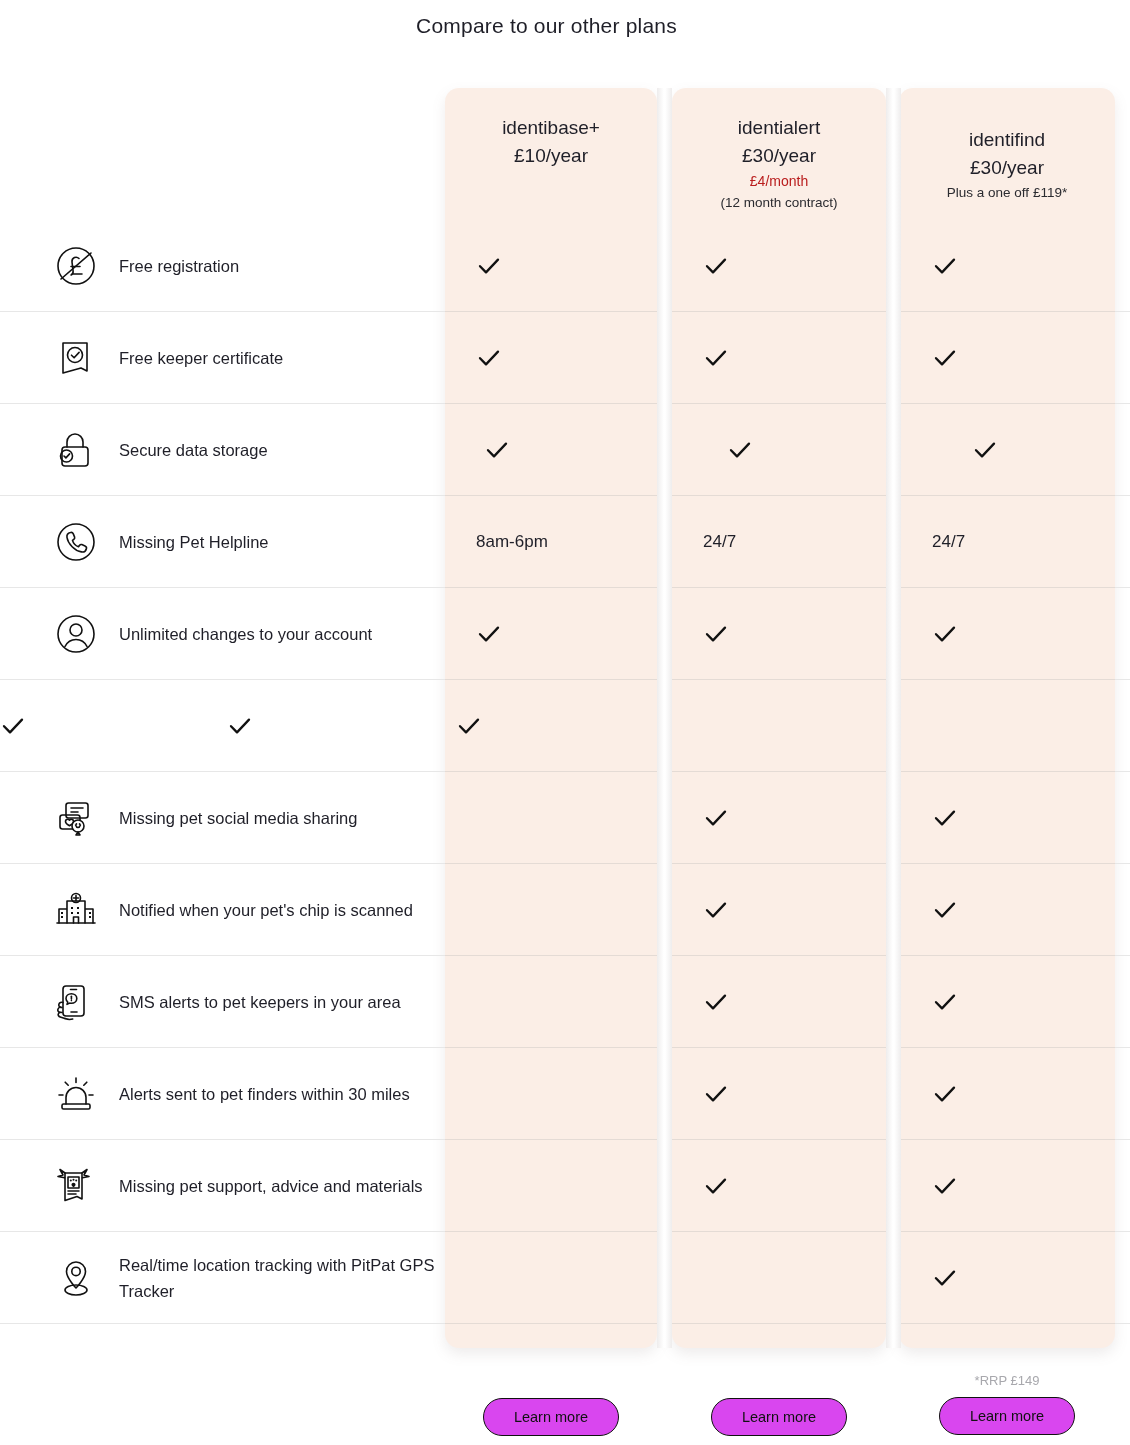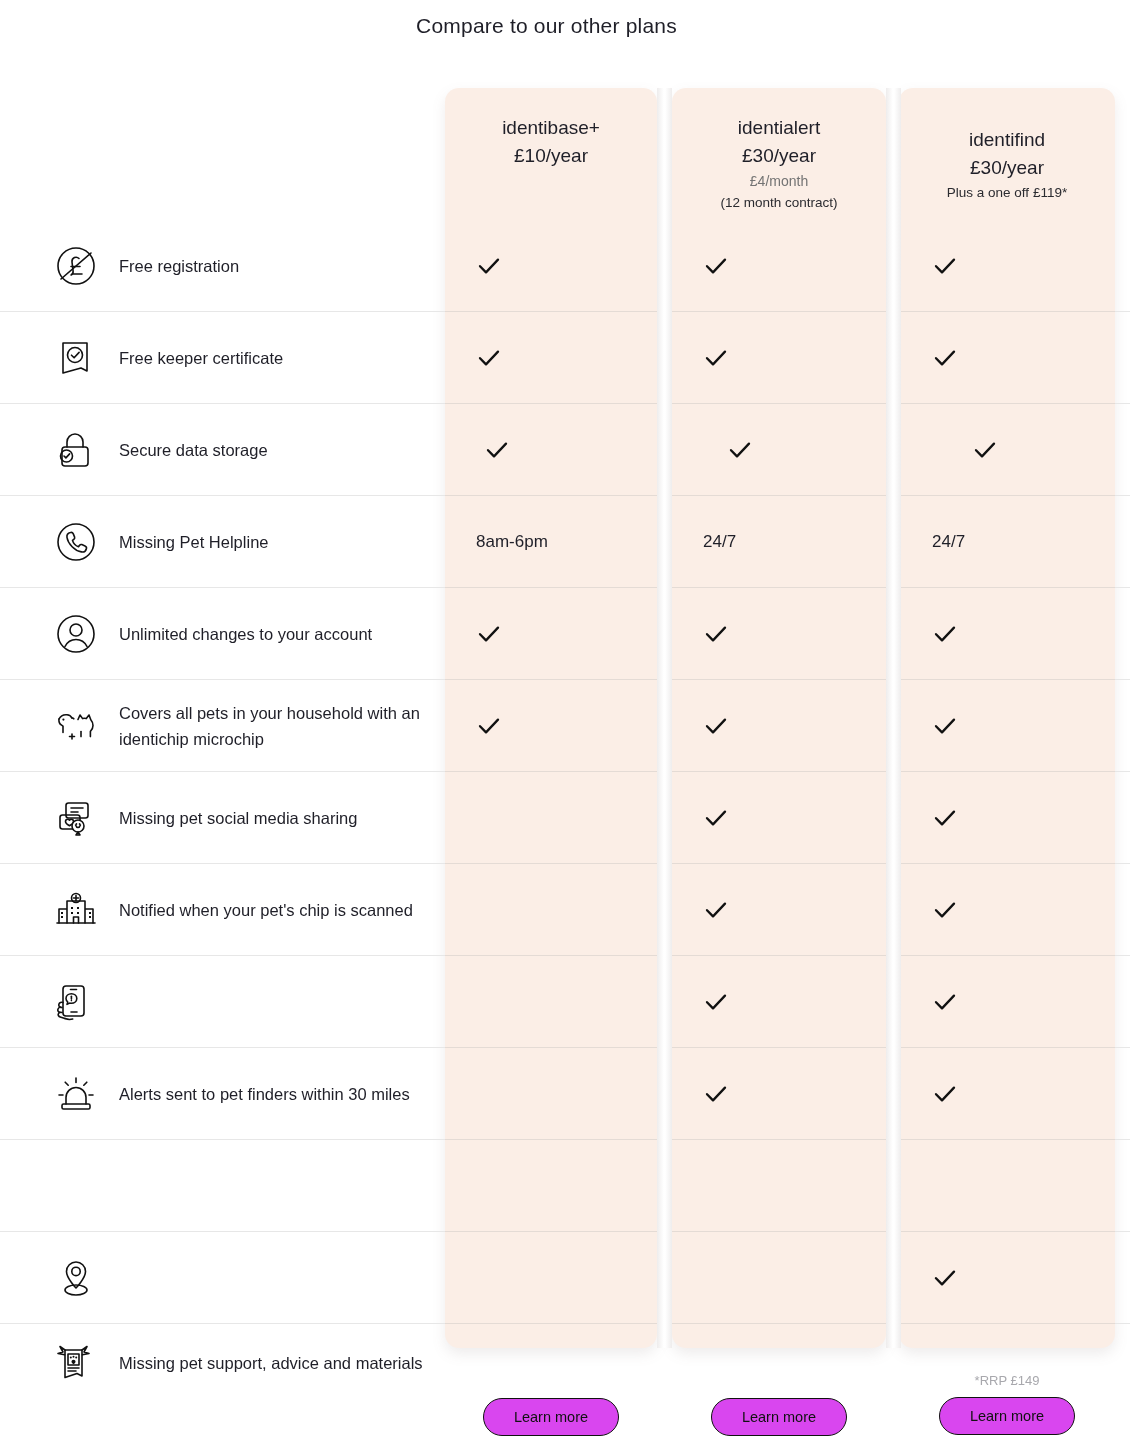--- a/index.html
+++ b/index.html
@@ -35,21 +35,21 @@
   .card-head {
     position:absolute; top:88px; height:132px;
     text-align:center; padding-top:26px;
     z-index:3;
   }
   .card-head.c1 { left:445px; width:212px; }
   .card-head.c2 { left:672px; width:214px; padding-top:26px; }
   .card-head.c3 { left:899px; width:216px; padding-top:38px; }
   .plan-name { font-size:19px; line-height:28px; color:#1f1f28; }
   .plan-price { font-size:19px; line-height:28px; color:#1f1f28; }
-  .plan-sub  { font-size:14px; line-height:22px; color:#737373; }
+  .plan-sub  { font-size:14px; line-height:22px; color:#b91c1c; }
   .plan-sub2 { font-size:13.5px; line-height:21px; color:#2b2b30; }
 
   
   .table { position:absolute; left:0; top:220px; width:1130px; z-index:2; }
   .row {
     position:relative;
     display:flex; align-items:stretch;
     border-bottom:1px solid #e7e7e7;
   }
   .row:first-child { border-top:1px solid transparent; }
@@ -275,34 +275,20 @@
           </svg>
         </div>
         <div class="gap"></div>
         <div class="val v3">
           <svg class="check" viewBox="0 0 26 26">
             <path d="M4 13.2l6 6.2L22 6.6" fill="none" stroke="#111" stroke-width="2.3" stroke-linecap="round" stroke-linejoin="round"></path>
           </svg>
         </div>
       </div>
       <div class="row" style="height: 92px;">
-        <div class="feat">
-          <span class="feat-icon">
-            <svg viewBox="0 0 50 50">
-              <path d="M8 18c1.5-3 4.5-4.5 8-4.2 2.4.2 4 1.4 5 3.2" fill="none" stroke="#111" stroke-width="1.6" stroke-linecap="round" stroke-linejoin="round"></path>
-              <path d="M8 18c-.4 2.6.6 4.9 2.6 6.2l1.4.9v6.4" fill="none" stroke="#111" stroke-width="1.6" stroke-linecap="round" stroke-linejoin="round"></path>
-              <circle cx="12.4" cy="18.6" r="1.1" fill="#111"></circle>
-              <path d="M21 17c.7-.1 1.4.2 1.8.8" fill="none" stroke="#111" stroke-width="1.6" stroke-linecap="round" stroke-linejoin="round"></path>
-              <path d="M27 18.5l2-4.5 2.6 3.6c1.2-.4 2.5-.4 3.7 0L38 14l1.8 4.8c1.4 1.6 2.2 3.6 2.2 5.8 0 2.4-1 4.4-2.6 5.8v5.2" fill="none" stroke="#111" stroke-width="1.6" stroke-linecap="round" stroke-linejoin="round"></path>
-              <path d="M30 30.6v5" fill="none" stroke="#111" stroke-width="1.6" stroke-linecap="round" stroke-linejoin="round"></path>
-              <path d="M18.5 35.5h5m-2.5-2.5v5" fill="none" stroke="#111" stroke-width="1.6" stroke-linecap="round" stroke-linejoin="round"></path>
-            </svg>
-          </span>
-          <span class="feat-label">Covers all pets in your household with an identichip microchip</span>
-        </div>
         <div class="val v1">
           <svg class="check" viewBox="0 0 26 26">
             <path d="M4 13.2l6 6.2L22 6.6" fill="none" stroke="#111" stroke-width="2.3" stroke-linecap="round" stroke-linejoin="round"></path>
           </svg>
         </div>
         <div class="gap"></div>
         <div class="val v2">
           <svg class="check" viewBox="0 0 26 26">
             <path d="M4 13.2l6 6.2L22 6.6" fill="none" stroke="#111" stroke-width="2.3" stroke-linecap="round" stroke-linejoin="round"></path>
           </svg>
@@ -383,20 +369,21 @@
               <path d="M20 35h6" fill="none" stroke="#111" stroke-width="1.6" stroke-linecap="round" stroke-linejoin="round"></path>
               <path d="M15 21.5c0-2.7 2.4-4.8 5.4-4.8s5.4 2.1 5.4 4.8-2.4 4.8-5.4 4.8c-.6 0-1.2-.1-1.7-.2L16 27.4l.8-2.4c-1.1-.9-1.8-2.1-1.8-3.5z" fill="none" stroke="#111" stroke-width="1.6" stroke-linecap="round" stroke-linejoin="round"></path>
               <path d="M20.4 19.3v2.8" fill="none" stroke="#111" stroke-width="1.6" stroke-linecap="round" stroke-linejoin="round"></path>
               <circle cx="20.4" cy="23.6" r=".8" fill="#111"></circle>
               <path d="M12 25.5c-1.8-.6-3.6.2-4.1 1.7-.5 1.4.5 2.8 2.1 3.3" fill="none" stroke="#111" stroke-width="1.6" stroke-linecap="round" stroke-linejoin="round"></path>
               <path d="M11 30.5c-1.8-.6-3.6.2-4.1 1.7-.5 1.4.5 2.8 2.1 3.3" fill="none" stroke="#111" stroke-width="1.6" stroke-linecap="round" stroke-linejoin="round"></path>
               <path d="M11 35.5c-1.6-.5-3.2.2-3.7 1.5-.4 1.2.4 2.5 1.9 3l4.8 1.6" fill="none" stroke="#111" stroke-width="1.6" stroke-linecap="round" stroke-linejoin="round"></path>
               <path d="M14 41.6c2.8 1 5.2 1.1 7.7.4" fill="none" stroke="#111" stroke-width="1.6" stroke-linecap="round" stroke-linejoin="round"></path>
             </svg>
           </span>
+          <span class="feat-label">SMS alerts to pet keepers in your area</span>
         </div>
         <div class="val v1"></div>
         <div class="gap"></div>
         <div class="val v2">
           <svg class="check" viewBox="0 0 26 26">
             <path d="M4 13.2l6 6.2L22 6.6" fill="none" stroke="#111" stroke-width="2.3" stroke-linecap="round" stroke-linejoin="round"></path>
           </svg>
         </div>
         <div class="gap"></div>
         <div class="val v3">
@@ -424,21 +411,21 @@
             <path d="M4 13.2l6 6.2L22 6.6" fill="none" stroke="#111" stroke-width="2.3" stroke-linecap="round" stroke-linejoin="round"></path>
           </svg>
         </div>
         <div class="gap"></div>
         <div class="val v3">
           <svg class="check" viewBox="0 0 26 26">
             <path d="M4 13.2l6 6.2L22 6.6" fill="none" stroke="#111" stroke-width="2.3" stroke-linecap="round" stroke-linejoin="round"></path>
           </svg>
         </div>
       </div>
-      <div class="row" style="height: 92px; flex-direction: column;">
+      <div class="row" style="height: 92px;">
         <div class="feat">
           <span class="feat-icon">
             <svg viewBox="0 0 50 50">
               <path d="M14 12h17v26l-5-2.5-12 4z" fill="none" stroke="#111" stroke-width="1.6" stroke-linecap="round" stroke-linejoin="round"></path>
               <path d="M14 12 9 8.5 12 14 7 15.5 13.6 16.8" fill="none" stroke="#111" stroke-width="1.6" stroke-linecap="round" stroke-linejoin="round"></path>
               <path d="M31 12l5-3.5L33 14l5 1.5-6.6 1.3" fill="none" stroke="#111" stroke-width="1.6" stroke-linecap="round" stroke-linejoin="round"></path>
               <rect x="17" y="16" width="11" height="11" fill="none" stroke="#111" stroke-width="1.6" stroke-linecap="round" stroke-linejoin="round"></rect>
               <path d="M22.5 21.8c1.2 0 2 .9 2 1.9 0 1.3-2 2.6-2 2.6s-2-1.3-2-2.6c0-1 .8-1.9 2-1.9z" fill="#111"></path>
               <circle cx="19.8" cy="19.6" r="1" fill="#111"></circle>
               <circle cx="22.5" cy="18.8" r="1" fill="#111"></circle>
@@ -464,20 +451,21 @@
       </div>
       <div class="row" style="height: 92px;">
         <div class="feat">
           <span class="feat-icon">
             <svg viewBox="0 0 50 50">
               <path d="M25 9c-5.2 0-9.5 4.2-9.5 9.4 0 6.6 9.5 16.6 9.5 16.6s9.5-10 9.5-16.6C34.5 13.2 30.2 9 25 9z" fill="none" stroke="#111" stroke-width="1.6" stroke-linecap="round" stroke-linejoin="round"></path>
               <circle cx="25" cy="18.4" r="4.2" fill="none" stroke="#111" stroke-width="1.6" stroke-linecap="round" stroke-linejoin="round"></circle>
               <ellipse cx="25" cy="37" rx="11" ry="5" fill="none" stroke="#111" stroke-width="1.6" stroke-linecap="round" stroke-linejoin="round"></ellipse>
             </svg>
           </span>
+          <span class="feat-label">Real/time location tracking with PitPat GPS Tracker</span>
         </div>
         <div class="val v1"></div>
         <div class="gap"></div>
         <div class="val v2"></div>
         <div class="gap"></div>
         <div class="val v3">
           <svg class="check" viewBox="0 0 26 26">
             <path d="M4 13.2l6 6.2L22 6.6" fill="none" stroke="#111" stroke-width="2.3" stroke-linecap="round" stroke-linejoin="round"></path>
           </svg>
         </div>

